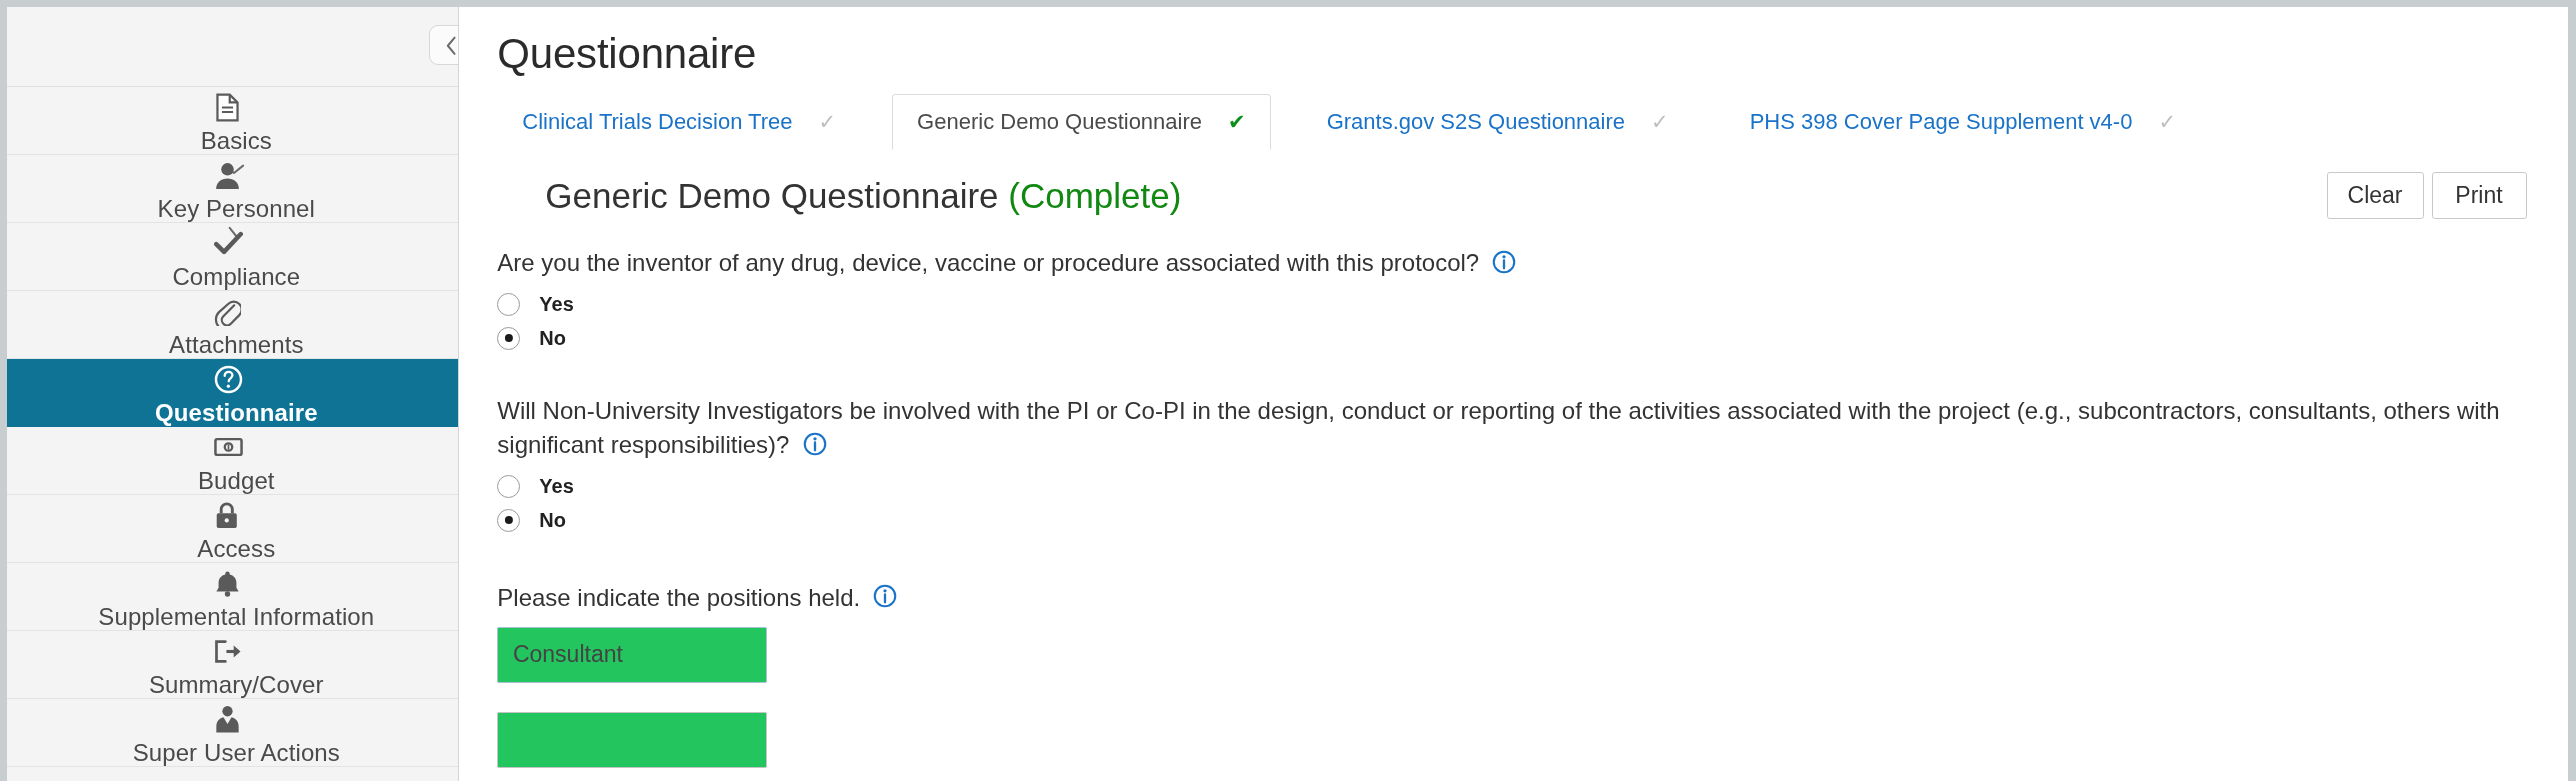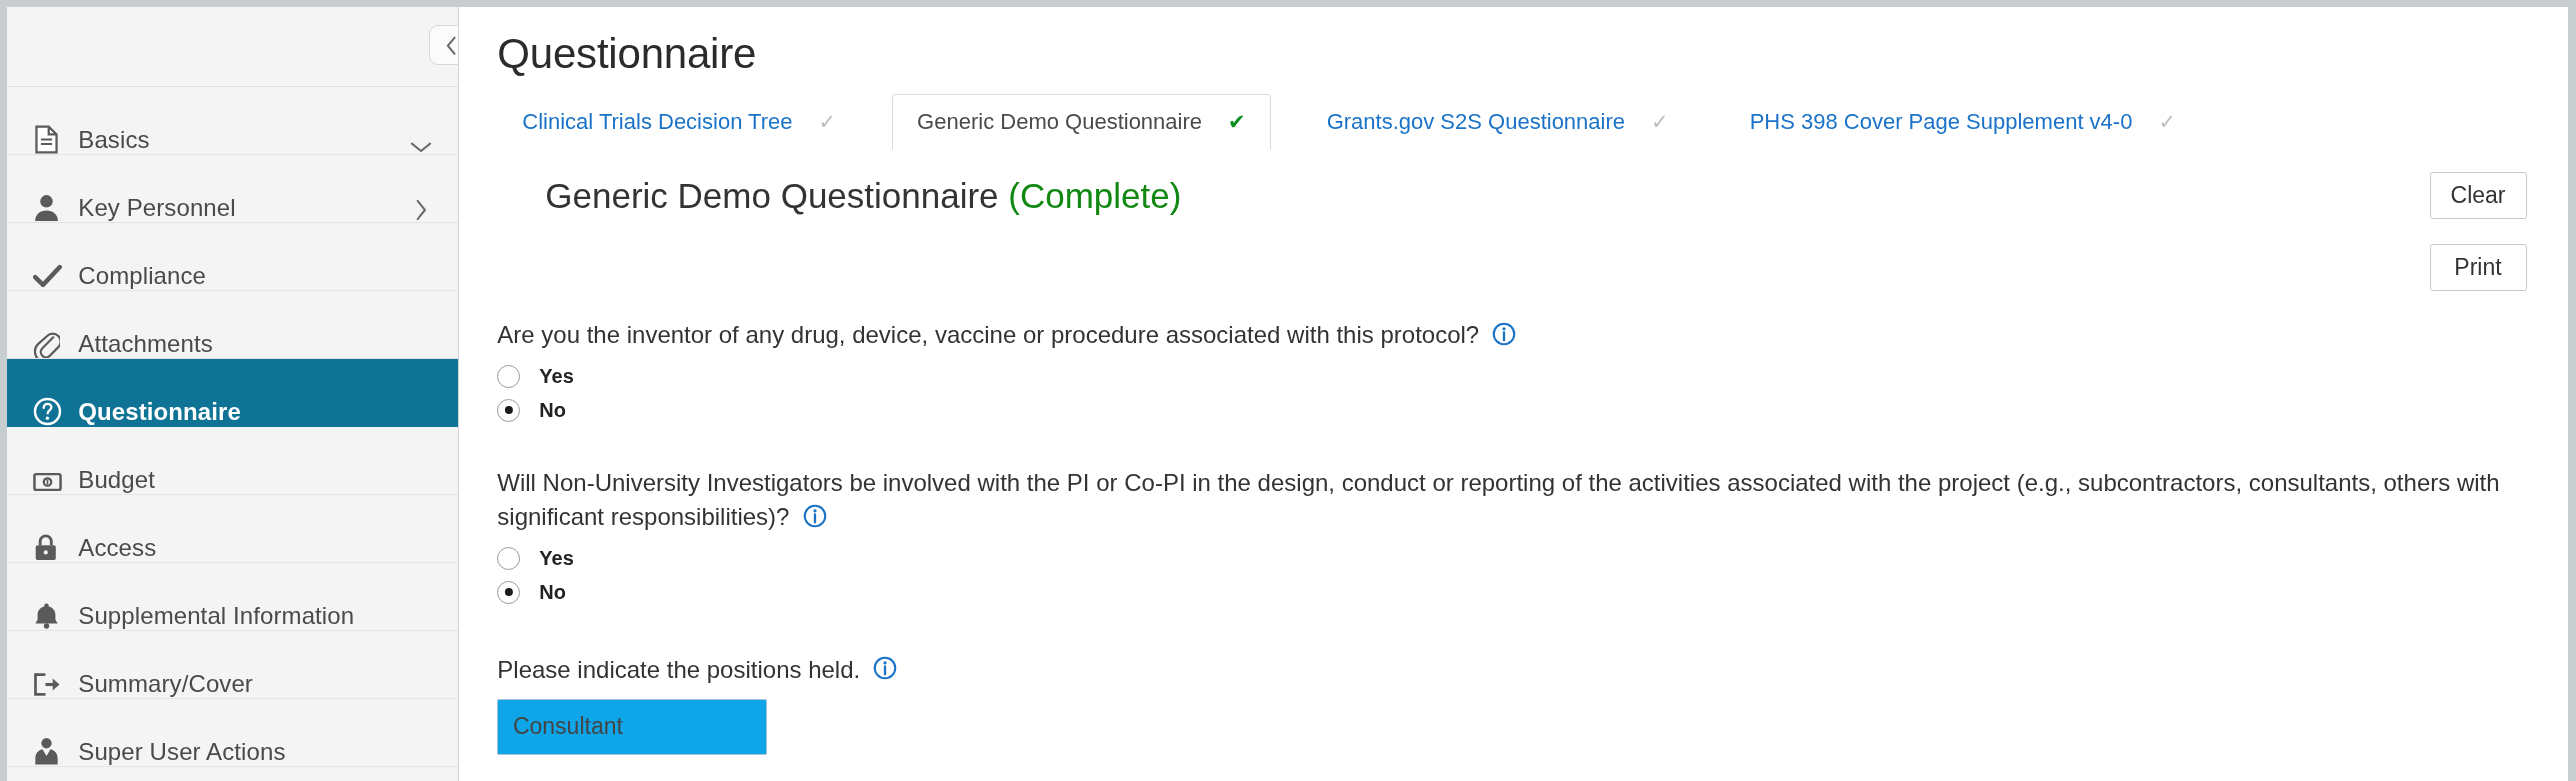--- a/index.html
+++ b/index.html
@@ -60,25 +60,26 @@
     align-items: center;
     justify-content: center;
     cursor: pointer;
     z-index: 20;
   }
   .collapse-btn svg { display: block; }
 
   .nav-item {
     height: 68px;
     display: flex;
-    align-items: flex-end;
+    align-items: center;
     padding: 0 24px 0 25.5px;
     border-bottom: 0.9px solid #e3e3e3;
     cursor: pointer;
     background: #f4f4f4;
+    flex-direction: column;
   }
   .nav-item .nav-icon {
     width: 40px;
     flex: 0 0 40px;
     display: flex;
     align-items: center;
     justify-content: flex-start;
     color: #565656;
   }
   .nav-item .nav-label {
@@ -183,23 +184,22 @@
     font-weight: normal;
     line-height: 1.2;
     padding-top: 3.6px;
     margin-left: 48px;
   }
   .section-title .complete {
     color: #118811;
   }
   .head-actions {
     display: flex;
-    gap: 25px;
+    gap: 8px;
     padding-right: 1.8px;
-    flex-direction: column;
   }
   .btn {
     min-width: 95px;
     height: 47px;
     padding: 0 20px;
     background: #ffffff;
     border: 0.9px solid #c9c9c9;
     border-radius: 2.7px;
     font-size: 23px;
     color: #333333;
@@ -273,21 +273,21 @@
     display: block;
     width: 270px;
     height: 56px;
     margin-top: 12px;
     padding: 0 14.6px;
     border: 0.9px solid #a9c0d6;
     border-radius: 1.8px;
     font-size: 23px;
     color: #444444;
     font-family: "Liberation Sans", sans-serif;
-    background: #0ea5e9;
+    background: #22c55e;
     outline: none;
   }
   .text-input.plain {
     border: 0.9px solid #c4c4c4;
     margin-top: 29px;
   }
 </style>
 </head>
 <body>
 

